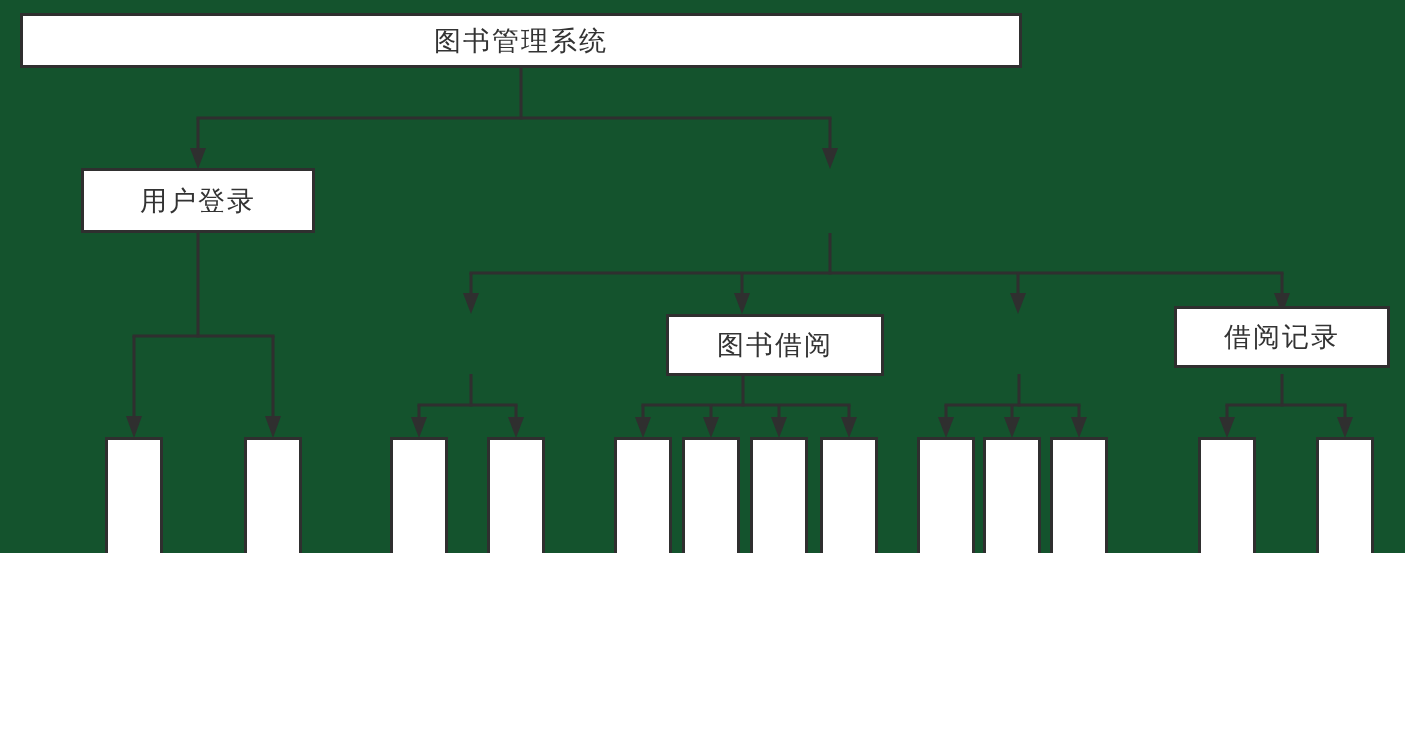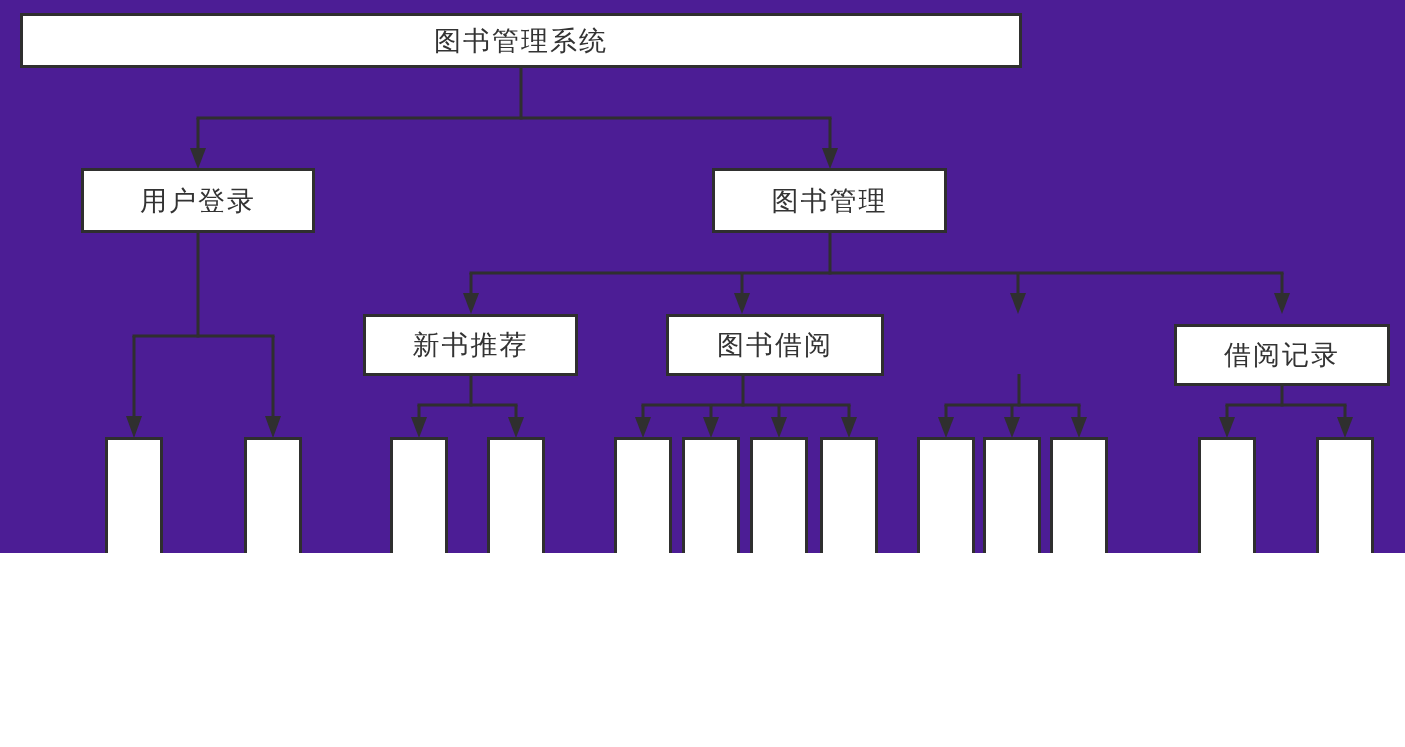--- a/index.html
+++ b/index.html
@@ -2,21 +2,21 @@
 <html><head>
 <meta charset="utf-8">
 <style>
   html, body { margin: 0; padding: 0; background: #ffffff; }
   body { font-family: "Liberation Sans", "DejaVu Sans", sans-serif; }
 
   .canvas {
     position: relative;
     width: 1405px;
     height: 553px;
-    background: #4c1d95;
+    background: #14532d;
     overflow: hidden;
   }
 
   .connectors {
     position: absolute;
     left: 0; top: 0;
     width: 1405px; height: 747px;
     pointer-events: none;
   }
   .connectors line { stroke: #2f2f2f; stroke-width: 3; }
@@ -141,31 +141,25 @@
     </g>
   </svg>
 
   <div class="node hnode" style="left:20px;top:13px;width:1002px;height:55px">
     <span>图书管理系统</span>
   </div>
 
   <div class="node hnode" style="left:81px;top:168px;width:234px;height:65px">
     <span>用户登录</span>
   </div>
-  <div class="node hnode" style="left:712px;top:168px;width:235px;height:65px">
-    <span>图书管理</span>
-  </div>
-
-  <div class="node hnode" style="left:363px;top:314px;width:215px;height:62px">
-    <span>新书推荐</span>
-  </div>
+
   <div class="node hnode" style="left:666px;top:314px;width:218px;height:62px">
     <span>图书借阅</span>
   </div>
-  <div class="node hnode" style="left:1174px;top:324px;width:216px;height:62px">
+  <div class="node hnode" style="left:1174px;top:306px;width:216px;height:62px">
     <span>借阅记录</span>
   </div>
 
   <div class="node leaf" style="left:105px">
     <span class="vtext">用户登录</span>
   </div>
   <div class="node leaf" style="left:244px">
     <span class="vtext">注销登录</span>
   </div>
 

